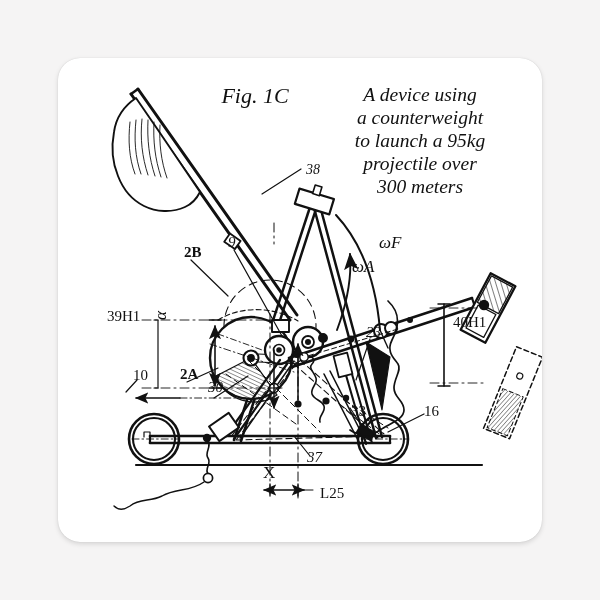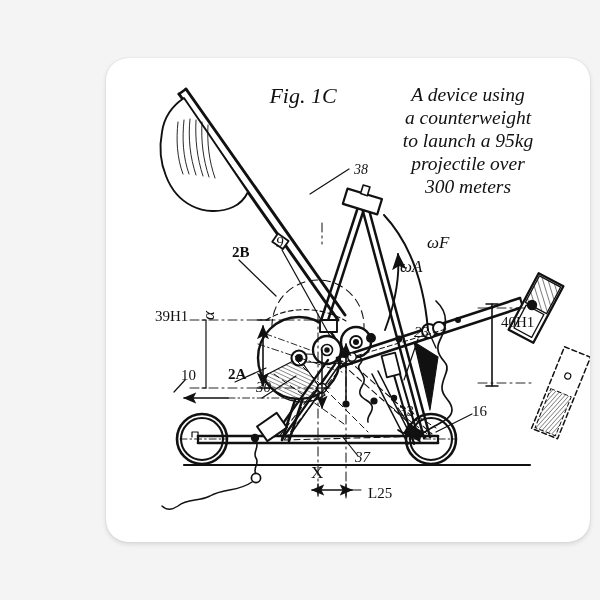--- a/index.html
+++ b/index.html
@@ -2,21 +2,21 @@
 <html><head>
 <meta charset="utf-8">
 <style>
   html,body{margin:0;padding:0;}
   body{
     width:600px;height:600px;
     background:#f5f4f4;
     font-family:"Liberation Serif", serif;
     overflow:hidden;
   }
-  #stage{position:relative;width:480px;height:600px;margin-left:48px;}
+  #stage{position:relative;width:480px;height:600px;}
   #sticker{
     position:absolute;left:58px;top:58px;width:484px;height:484px;
     background:#ffffff;border-radius:22px;
     box-shadow:0 2px 5px rgba(0,0,0,0.13), 0 0 1px rgba(0,0,0,0.18);
     overflow:hidden;
   }
   #art{position:absolute;left:0;top:0;width:484px;height:484px;}
   .ttl{font-family:"Liberation Serif", serif;}
 </style>
 </head>

